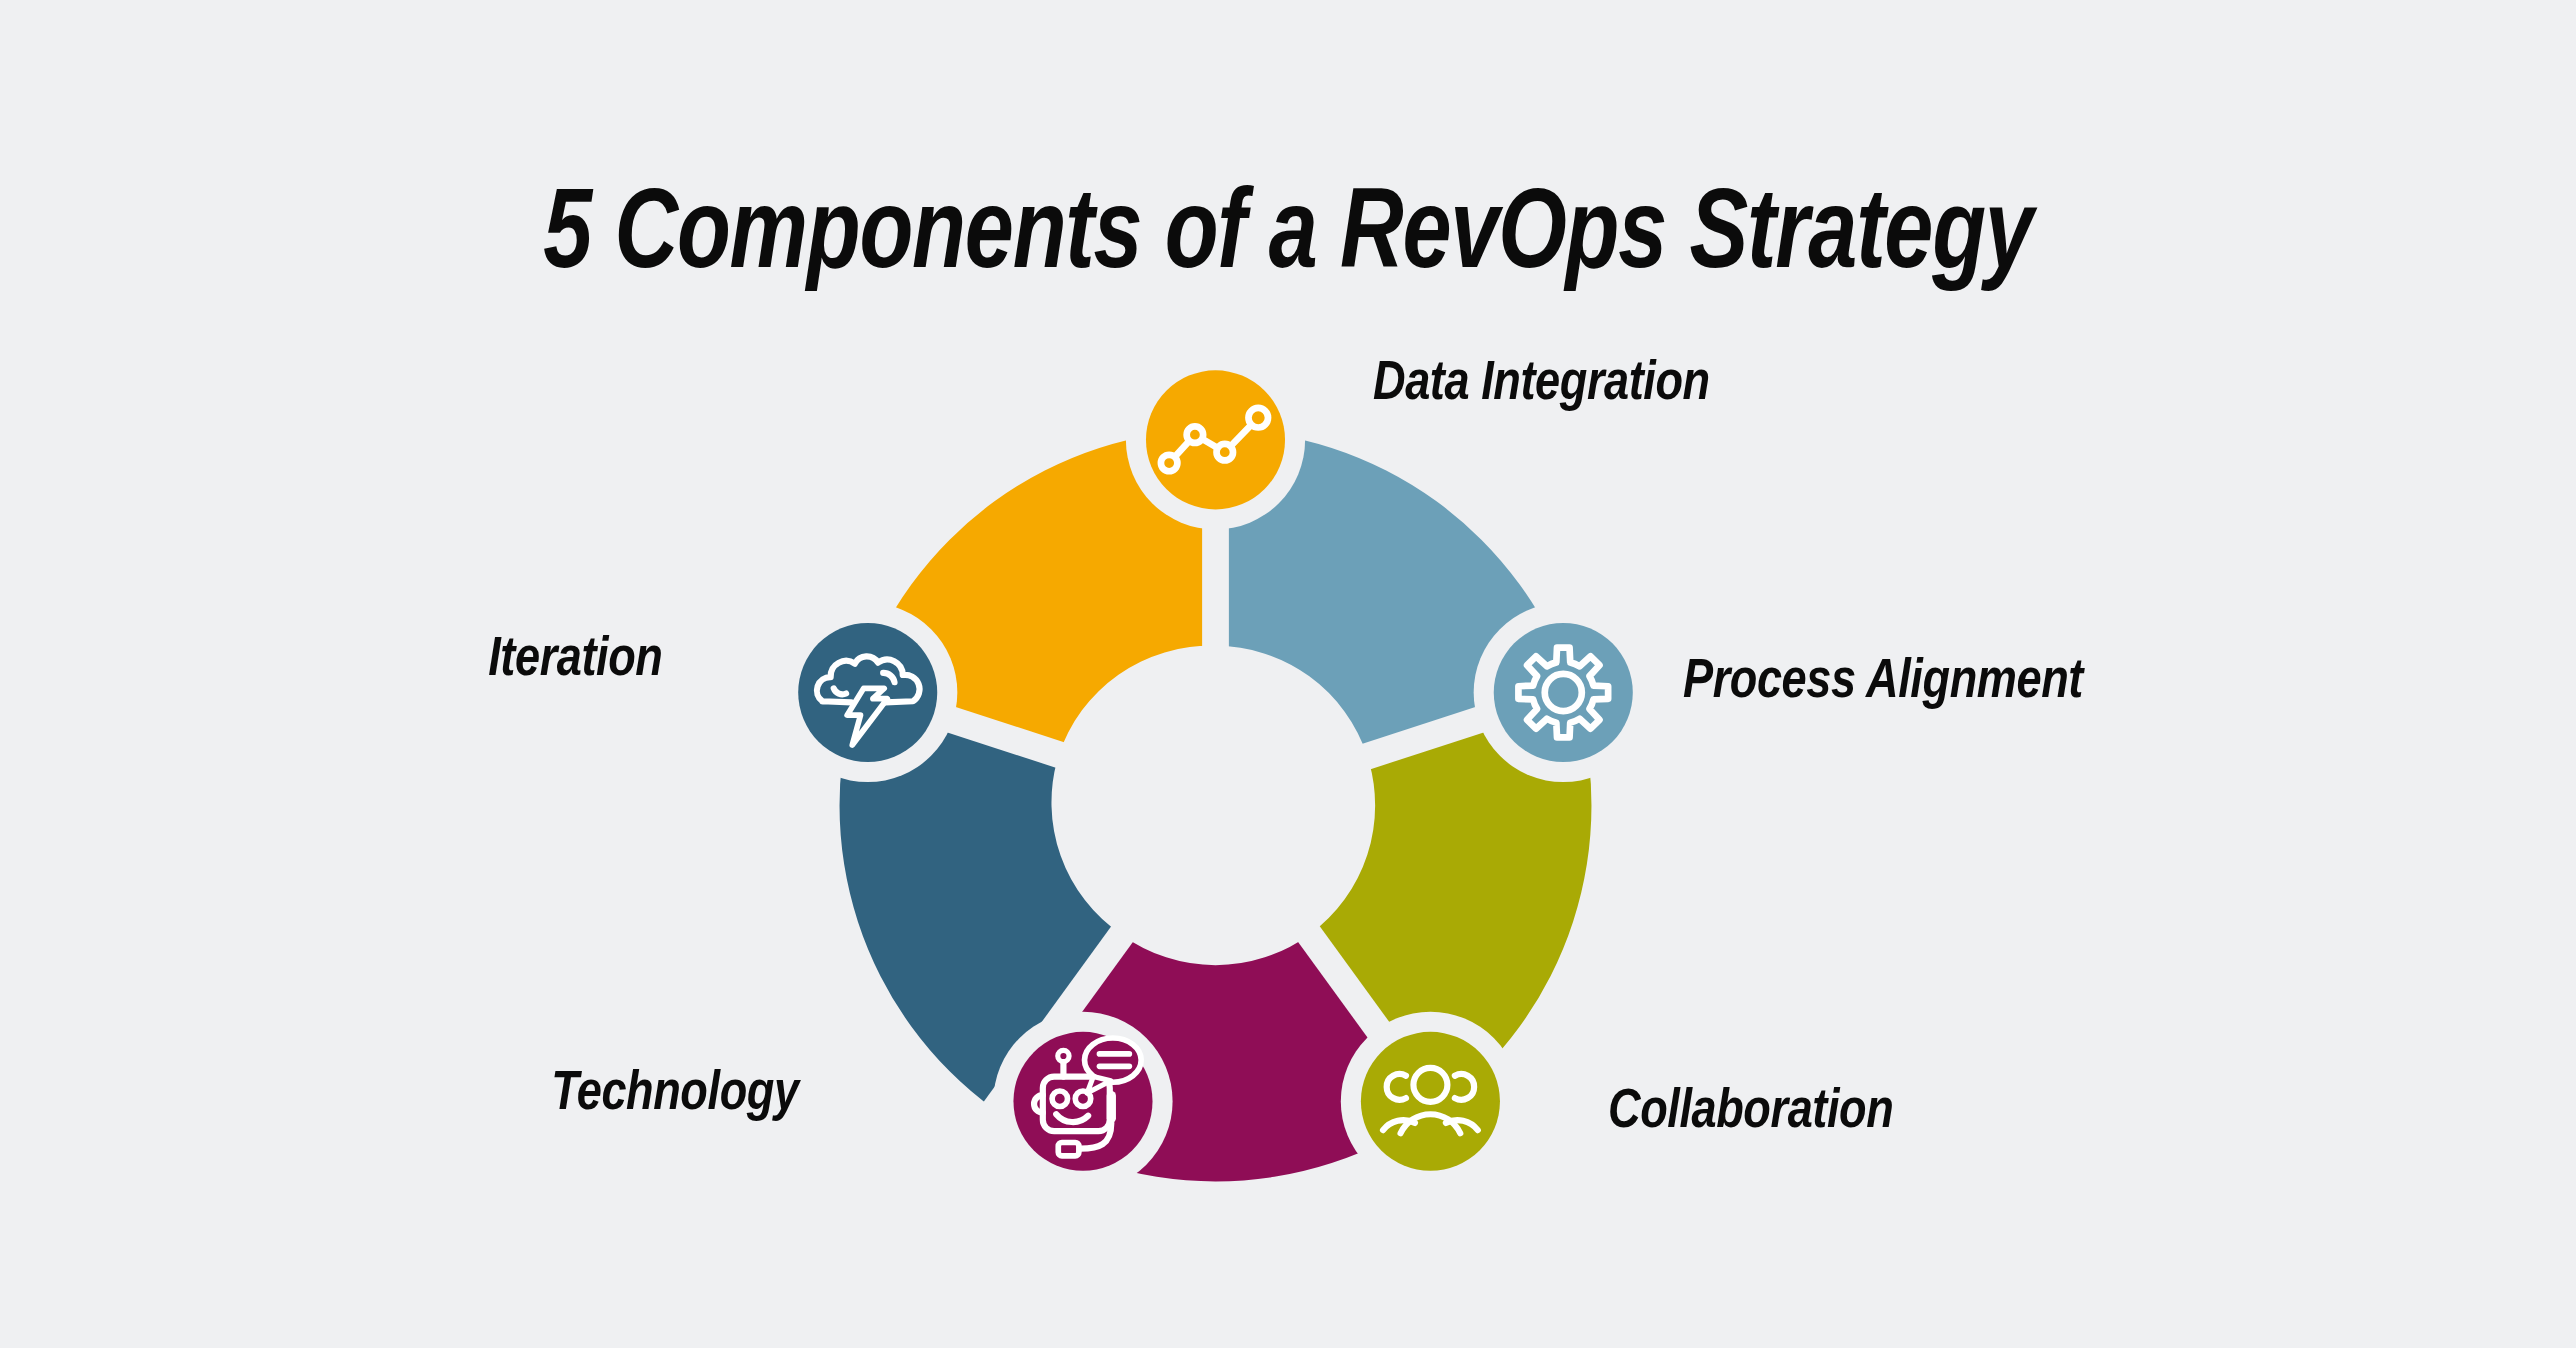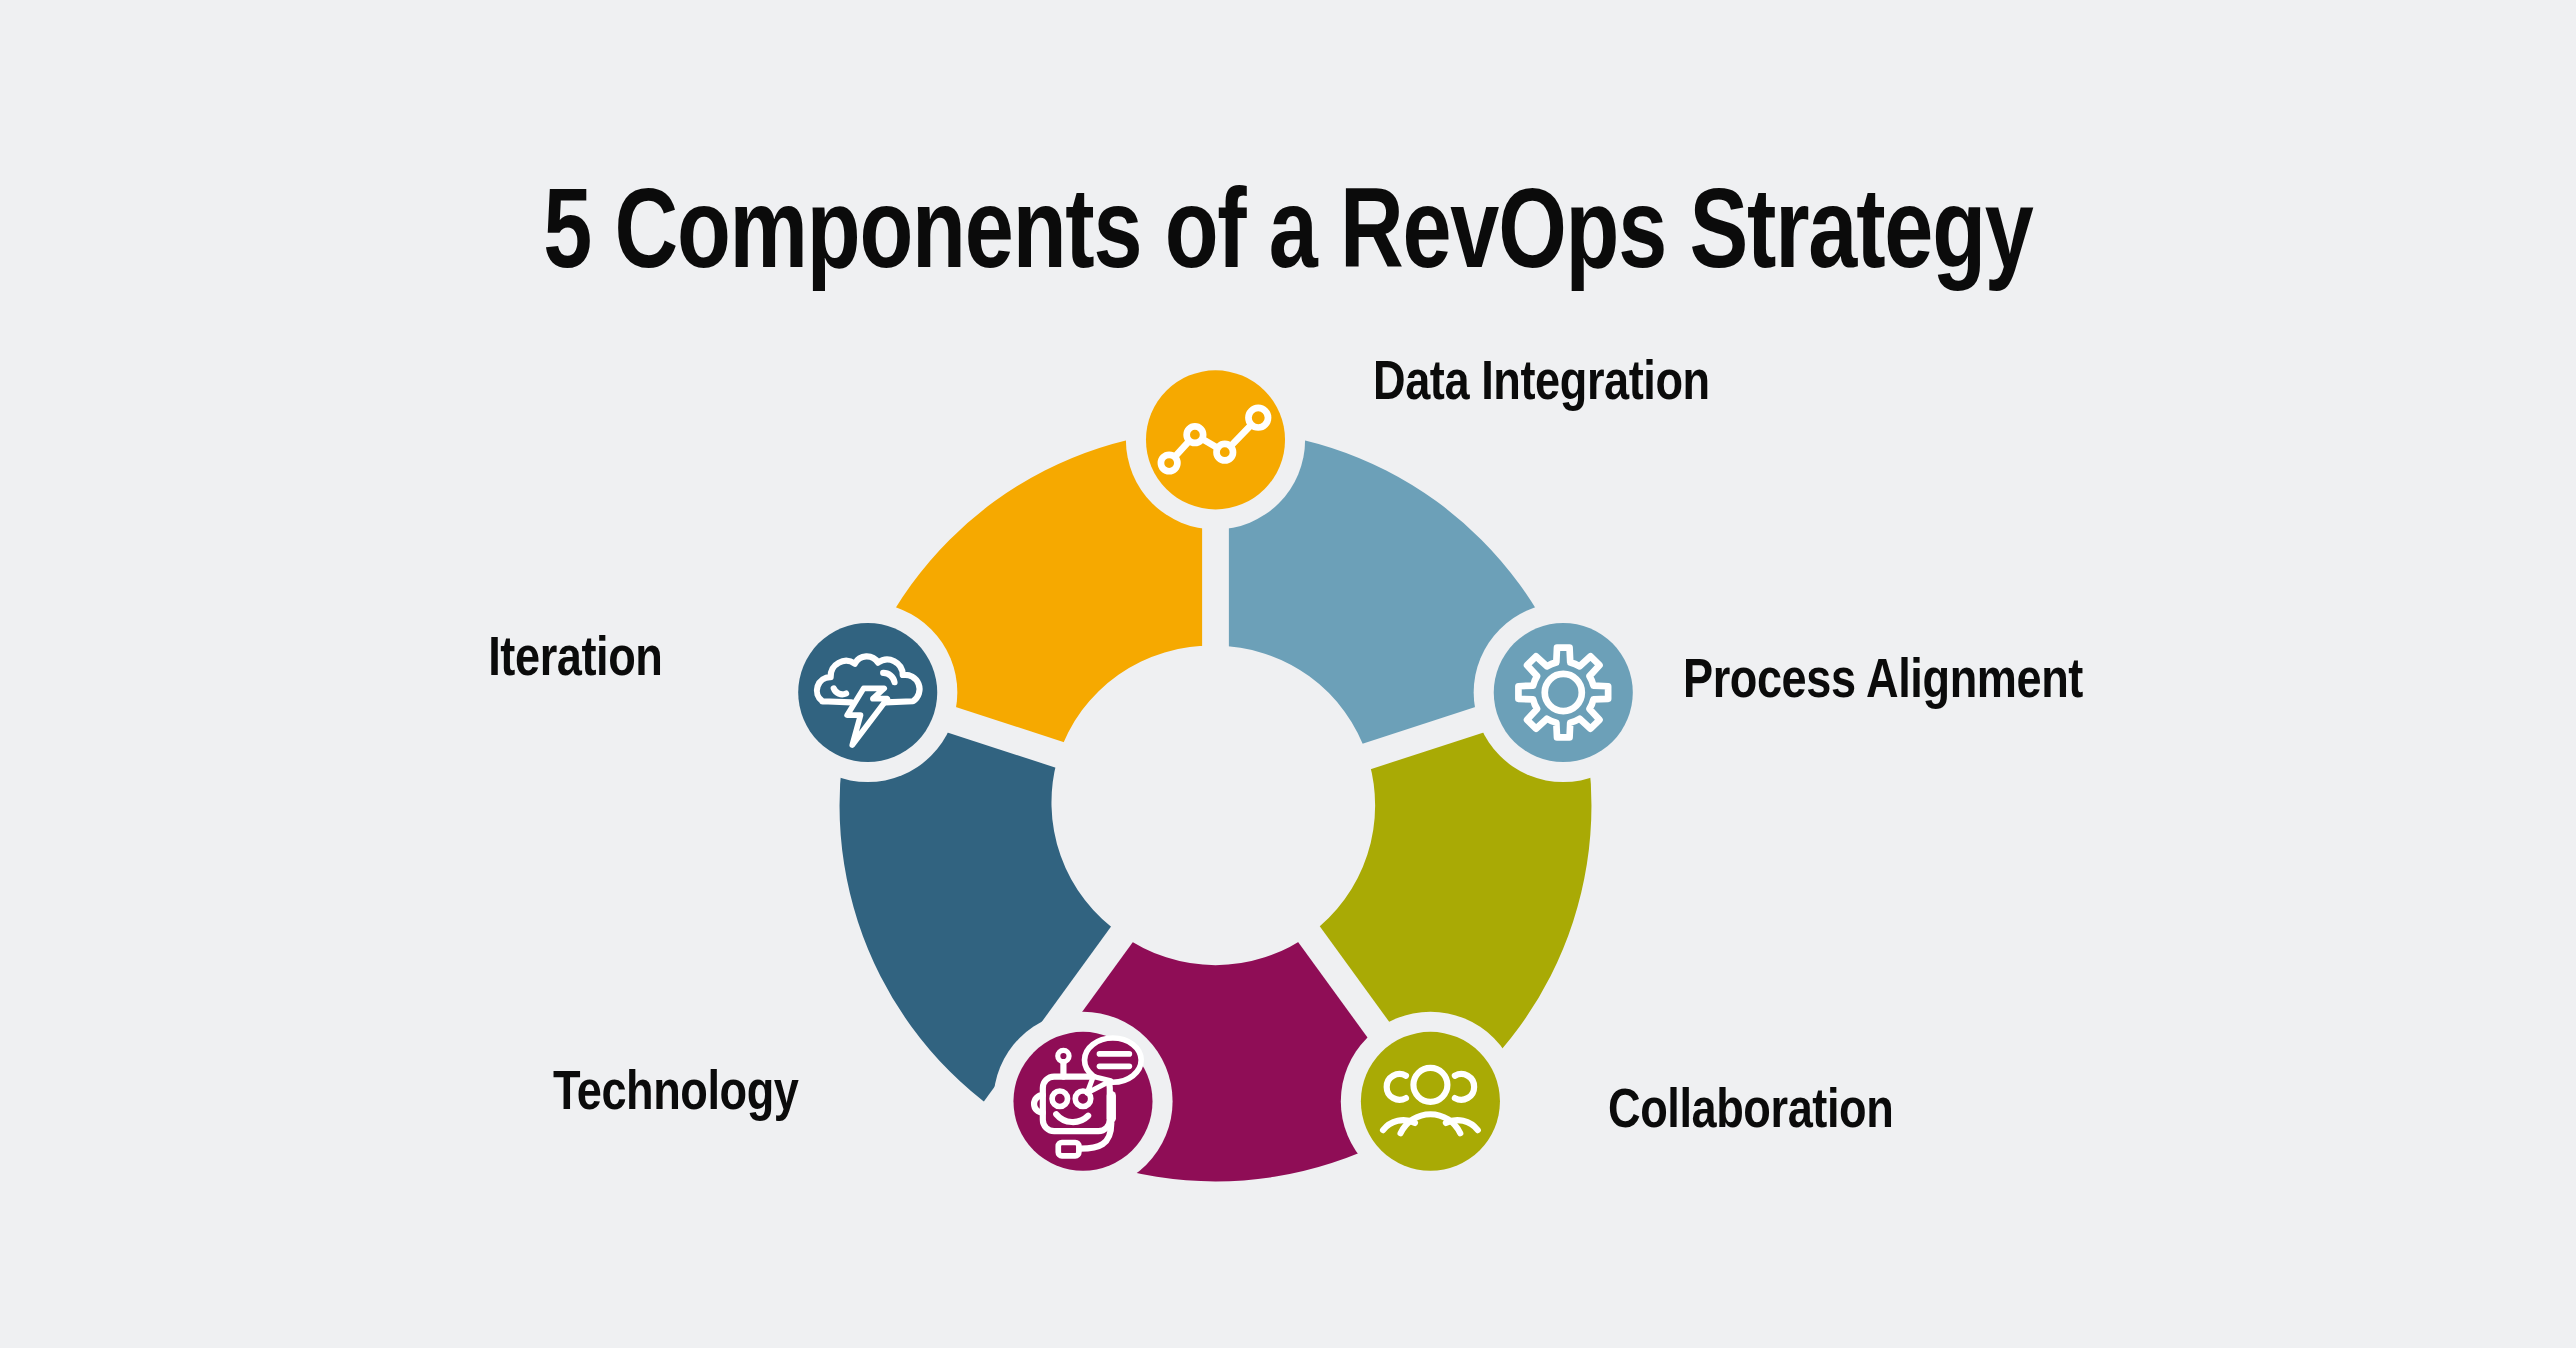--- a/index.html
+++ b/index.html
@@ -9,20 +9,21 @@
     height: 1348px;
     background: #EFF0F2;
     overflow: hidden;
     font-family: "Liberation Sans", sans-serif;
   }
   .stage {
     position: relative;
     width: 2576px;
     height: 1348px;
     background: #EFF0F2;
+    font-style: italic;
   }
   .page-title {
     position: absolute;
     left: 0;
     right: 0;
     top: 170px;
     text-align: center;
     font-size: 113px;
     font-weight: 700;
     line-height: 116px;

